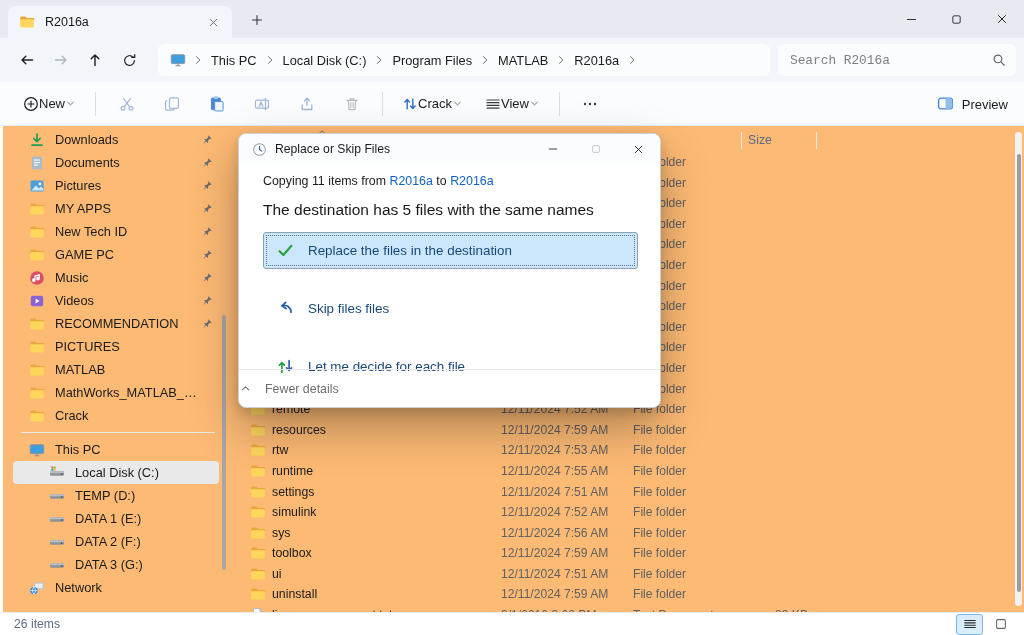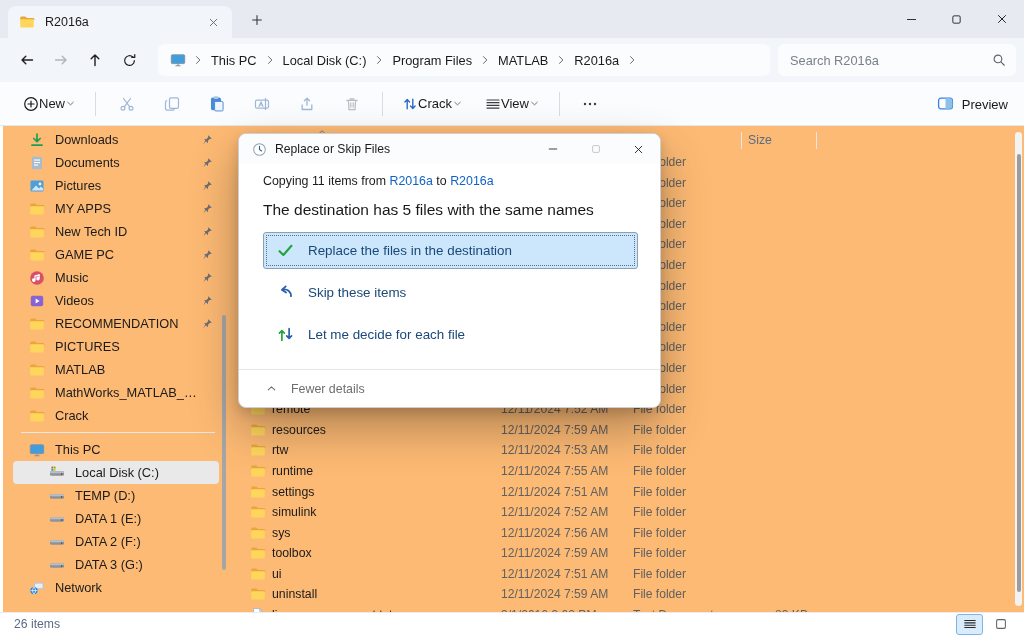--- a/index.html
+++ b/index.html
@@ -20,21 +20,21 @@
   .navbar{position:absolute;left:0;top:38px;width:100%;height:44px;background:#f2f5f9;display:flex;align-items:center}
   .nav-btn{width:34px;height:30px;display:flex;align-items:center;justify-content:center;color:#1f1f1f;border-radius:4px;flex:0 0 auto}
   .nav-btn.first{margin-left:10px}
   .nav-btn.disabled{color:#aeb6c0}
   .crumb-pill{height:32px;background:#fbfcfd;border-radius:6px;display:flex;align-items:center;padding:0 6px;flex:1;margin:0 8px 0 12px;min-width:0;overflow:hidden}
   .crumb-monitor{margin:0 6px;color:#4a92c8;flex:0 0 auto}
   .crumb{display:flex;align-items:center;flex:0 0 auto}
   .crumb-label{font-size:12.8px;padding:4px 7px;border-radius:4px;white-space:nowrap}
   .sep-chev{flex:0 0 auto}
   .search-pill{width:238px;height:32px;background:#fbfcfd;border-radius:6px;display:flex;align-items:center;margin-right:8px;padding:0 10px;box-sizing:border-box;flex:0 0 auto}
-  .search-input{border:none;outline:none;background:transparent;flex:1;font-size:12.8px;color:#1b1b1b;font-family:Liberation Sans, sans-serif;min-width:0}
+  .search-input{border:none;outline:none;background:transparent;flex:1;font-size:12.8px;color:#1b1b1b;font-family:Liberation Mono, monospace;min-width:0}
   .search-input::placeholder{color:#7a8088}
 
   
   .toolbar{position:absolute;left:0;top:82px;width:100%;height:44px;background:#fbfcfd;border-bottom:1px solid #e4e7ec;display:flex;align-items:center;box-sizing:border-box}
   .tb-btn{display:flex;align-items:center;gap:0;padding:0 11px;height:32px;border-radius:4px;font-size:13px;color:#1b1b1b;flex:0 0 auto}
   .tb-btn.first{margin-left:12px}
   .tb-sep{width:1px;height:24px;background:#d9dde3;margin:0 8px;flex:0 0 auto}
   .tb-ic{width:45px;height:32px;display:flex;align-items:center;justify-content:center;border-radius:4px;flex:0 0 auto}
   .c-muted{color:#a0b6d8}
   .c-gray{color:#b9bdc2}
@@ -82,24 +82,24 @@
   .dlg-titlebar{height:30px;display:flex;align-items:center;padding-left:13px;background:#fbfcfd}
   .dlg-title{font-size:12.2px;margin-left:8px;color:#1b1b1b}
   .dlg-controls{margin-left:auto;display:flex;height:100%}
   .dlg-wc{width:43px;display:flex;align-items:center;justify-content:center;color:#1b1b1b}
   .dlg-wc.dis{color:#bcbcbc}
   .dlg-body{padding:8px 22px 0 24px}
   .dlg-sub{font-size:12.4px;margin-top:2px;color:#1b1b1b}
   .dlg-link{color:#0f62c6}
   .dlg-head{font-size:15.5px;margin-top:13px;color:#191919}
   .dlg-options{margin-top:13px}
-  .dlg-opt{display:flex;align-items:center;gap:14px;color:#1a4878;font-size:13.4px;padding:9px 9px 9px 13px;border:1px solid transparent;border-radius:3px;margin-bottom:5px}
+  .dlg-opt{display:flex;align-items:center;gap:14px;color:#1a4878;font-size:13.4px;padding:9px 9px 9px 13px;border:1px solid transparent;border-radius:3px;margin-bottom:21px}
   .dlg-opt.selected{background:#cce7fb;border-color:#8aa0b4;outline:1px dotted #55708c;outline-offset:-4px}
   .opt-ic{width:17px;height:17px;flex:0 0 auto}
-  .dlg-footer{position:absolute;left:0;right:0;bottom:0;height:37px;border-top:1px solid #e6e6e6;display:flex;align-items:center;gap:13px;padding-left:26px;color:#6e6e6e;font-size:12.4px}
+  .dlg-footer{position:absolute;left:0;right:0;bottom:0;height:37px;border-top:1px solid #e6e6e6;display:flex;align-items:center;gap:13px;color:#6e6e6e;font-size:12.4px}
 </style>
 </head>
 <body>
 
 <svg width="0" height="0" style="position:absolute">
   <symbol id="i-folder" viewBox="0 0 16 16">
     <path d="M1.2 4c0-.9.7-1.6 1.6-1.6h3.1c.4 0 .8.2 1.1.5l1 1.1h5.9c.9 0 1.6.7 1.6 1.6v.4H1.2z" fill="#e9a63e"></path>
     <path d="M1.2 5.2h13.6V12c0 .9-.7 1.6-1.6 1.6H2.8c-.9 0-1.6-.7-1.6-1.6z" fill="#ffd65c"></path>
   </symbol>
   <symbol id="i-textfile" viewBox="0 0 16 16">
@@ -919,21 +919,21 @@
             <svg class="opt-ic">
               <use href="#i-check"></use>
             </svg>
             <span>Replace the files in the destination</span>
           </div>
 
           <div class="dlg-opt">
             <svg class="opt-ic">
               <use href="#i-skip"></use>
             </svg>
-            <span>Skip these items</span>
+            <span>Skip files files</span>
           </div>
 
           <div class="dlg-opt">
             <svg class="opt-ic">
               <use href="#i-decide"></use>
             </svg>
             <span>Let me decide for each file</span>
           </div>
         </div>
     </div>

